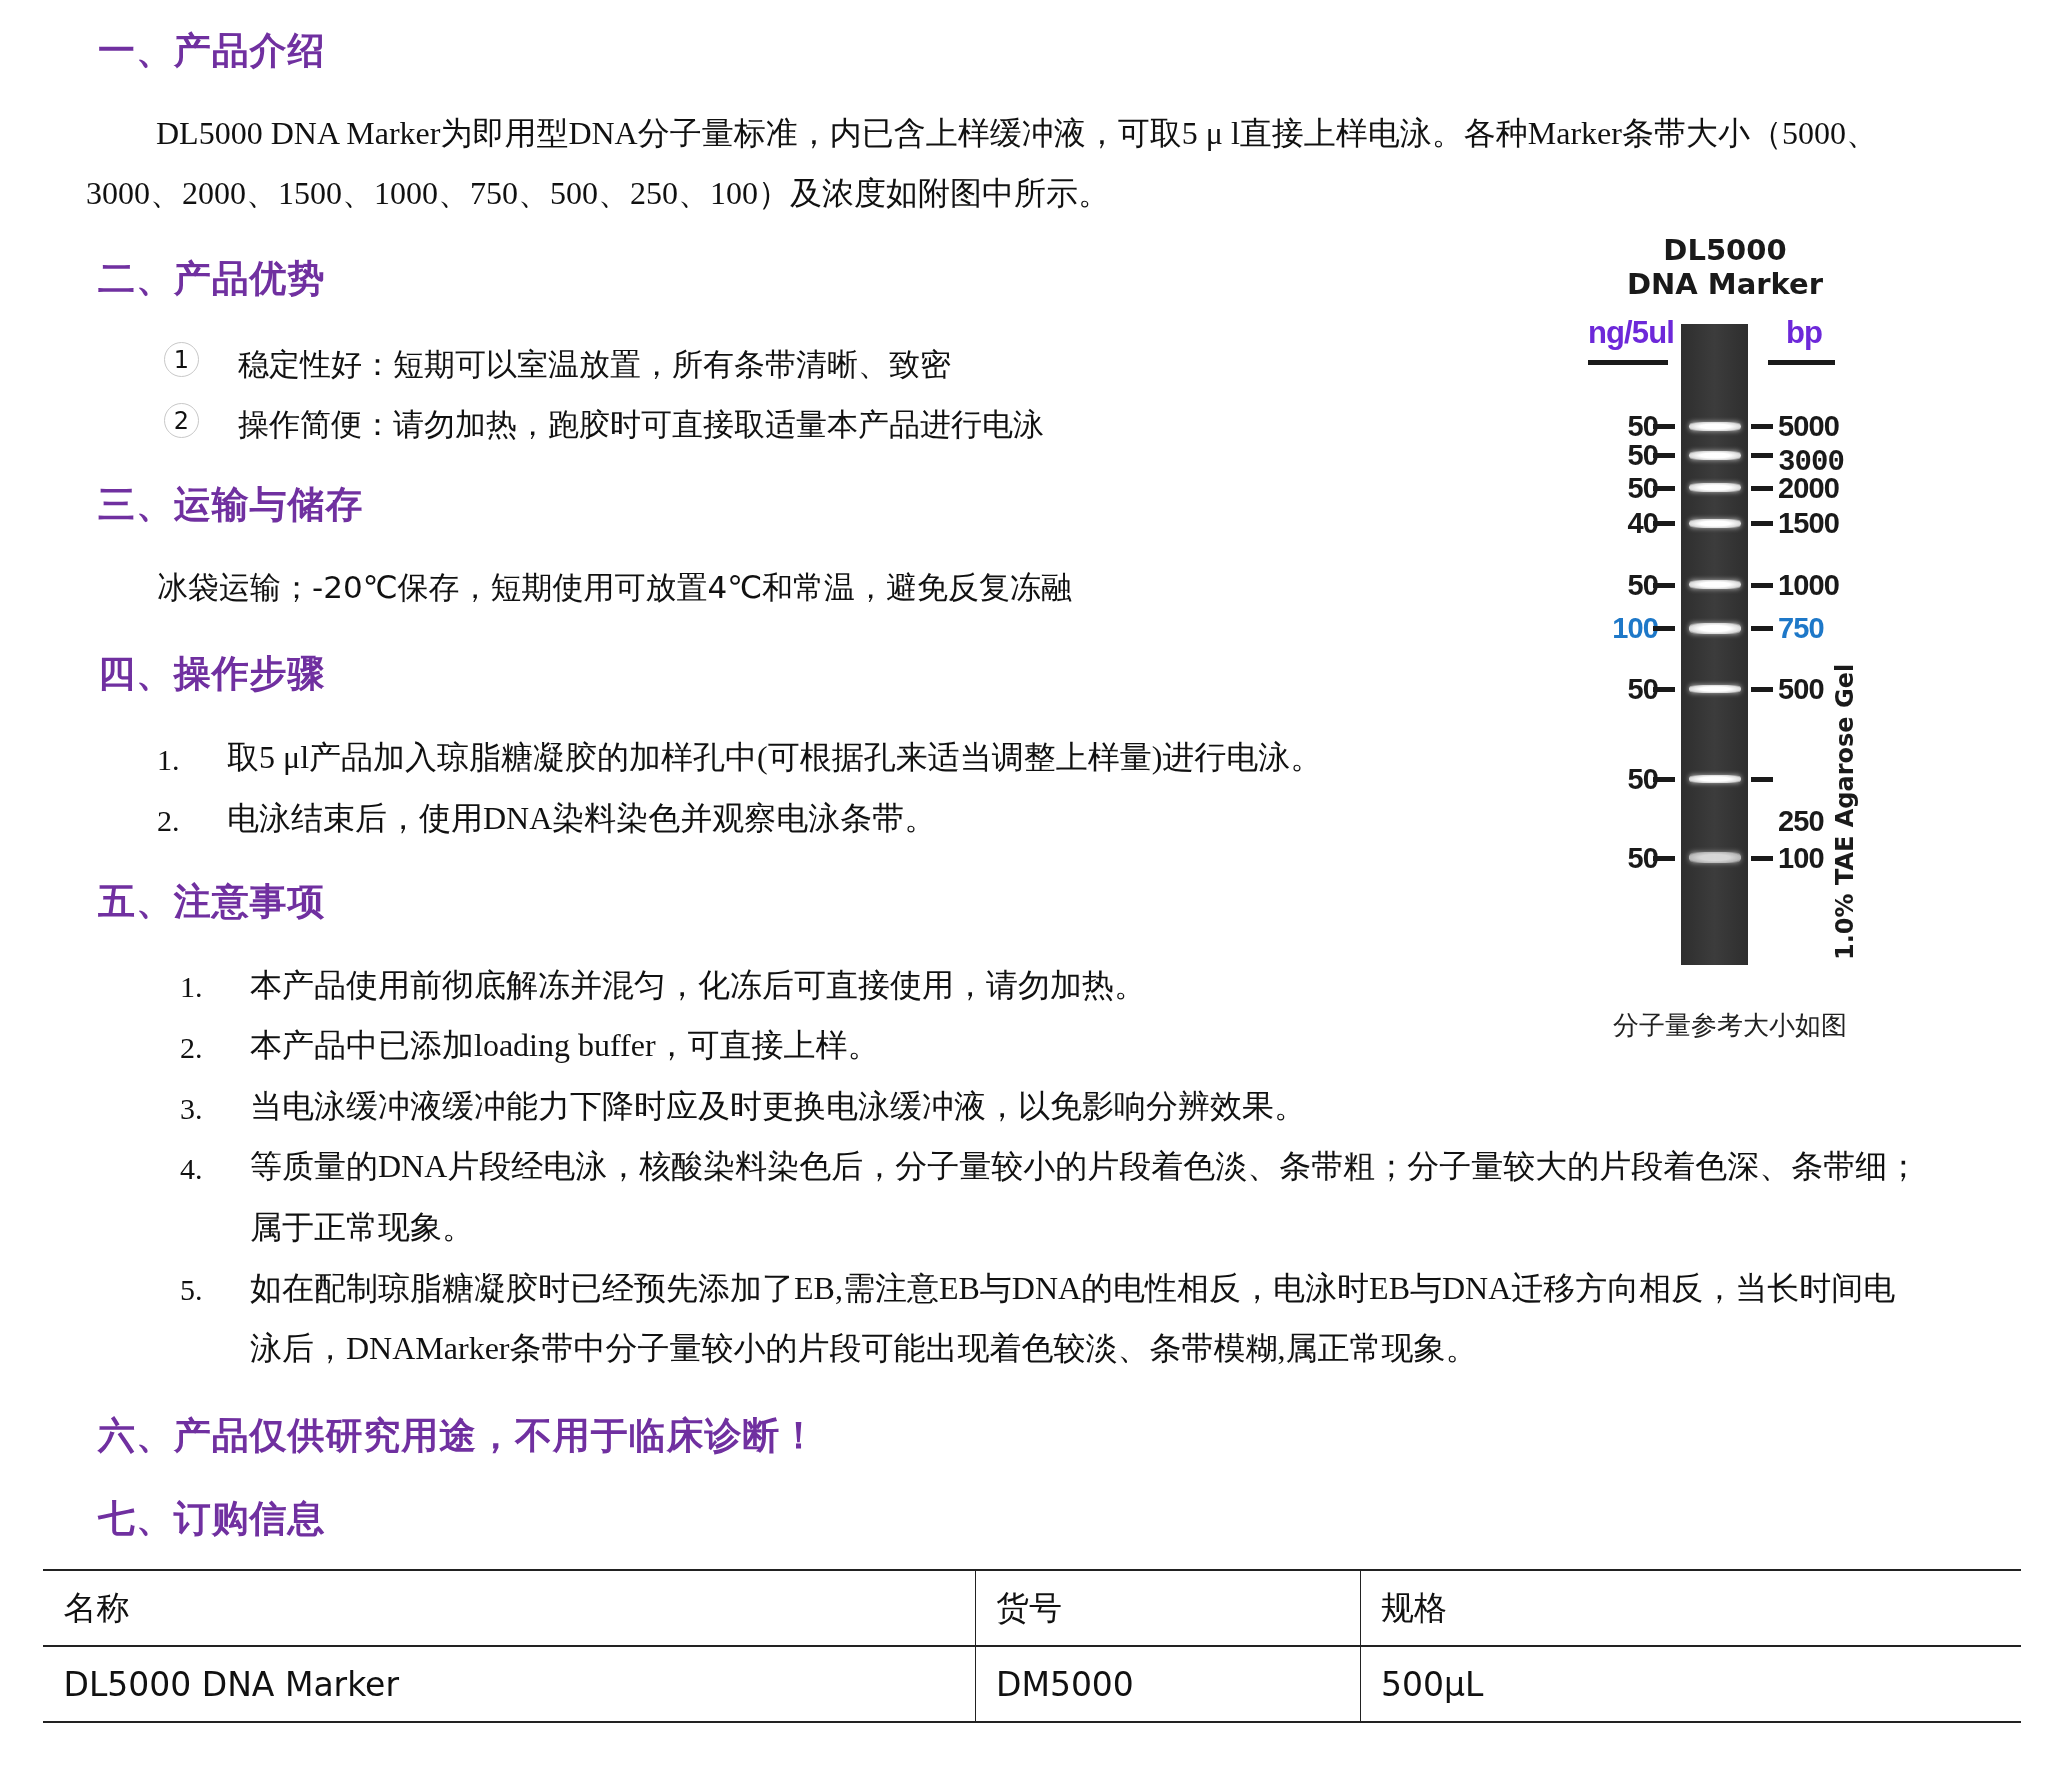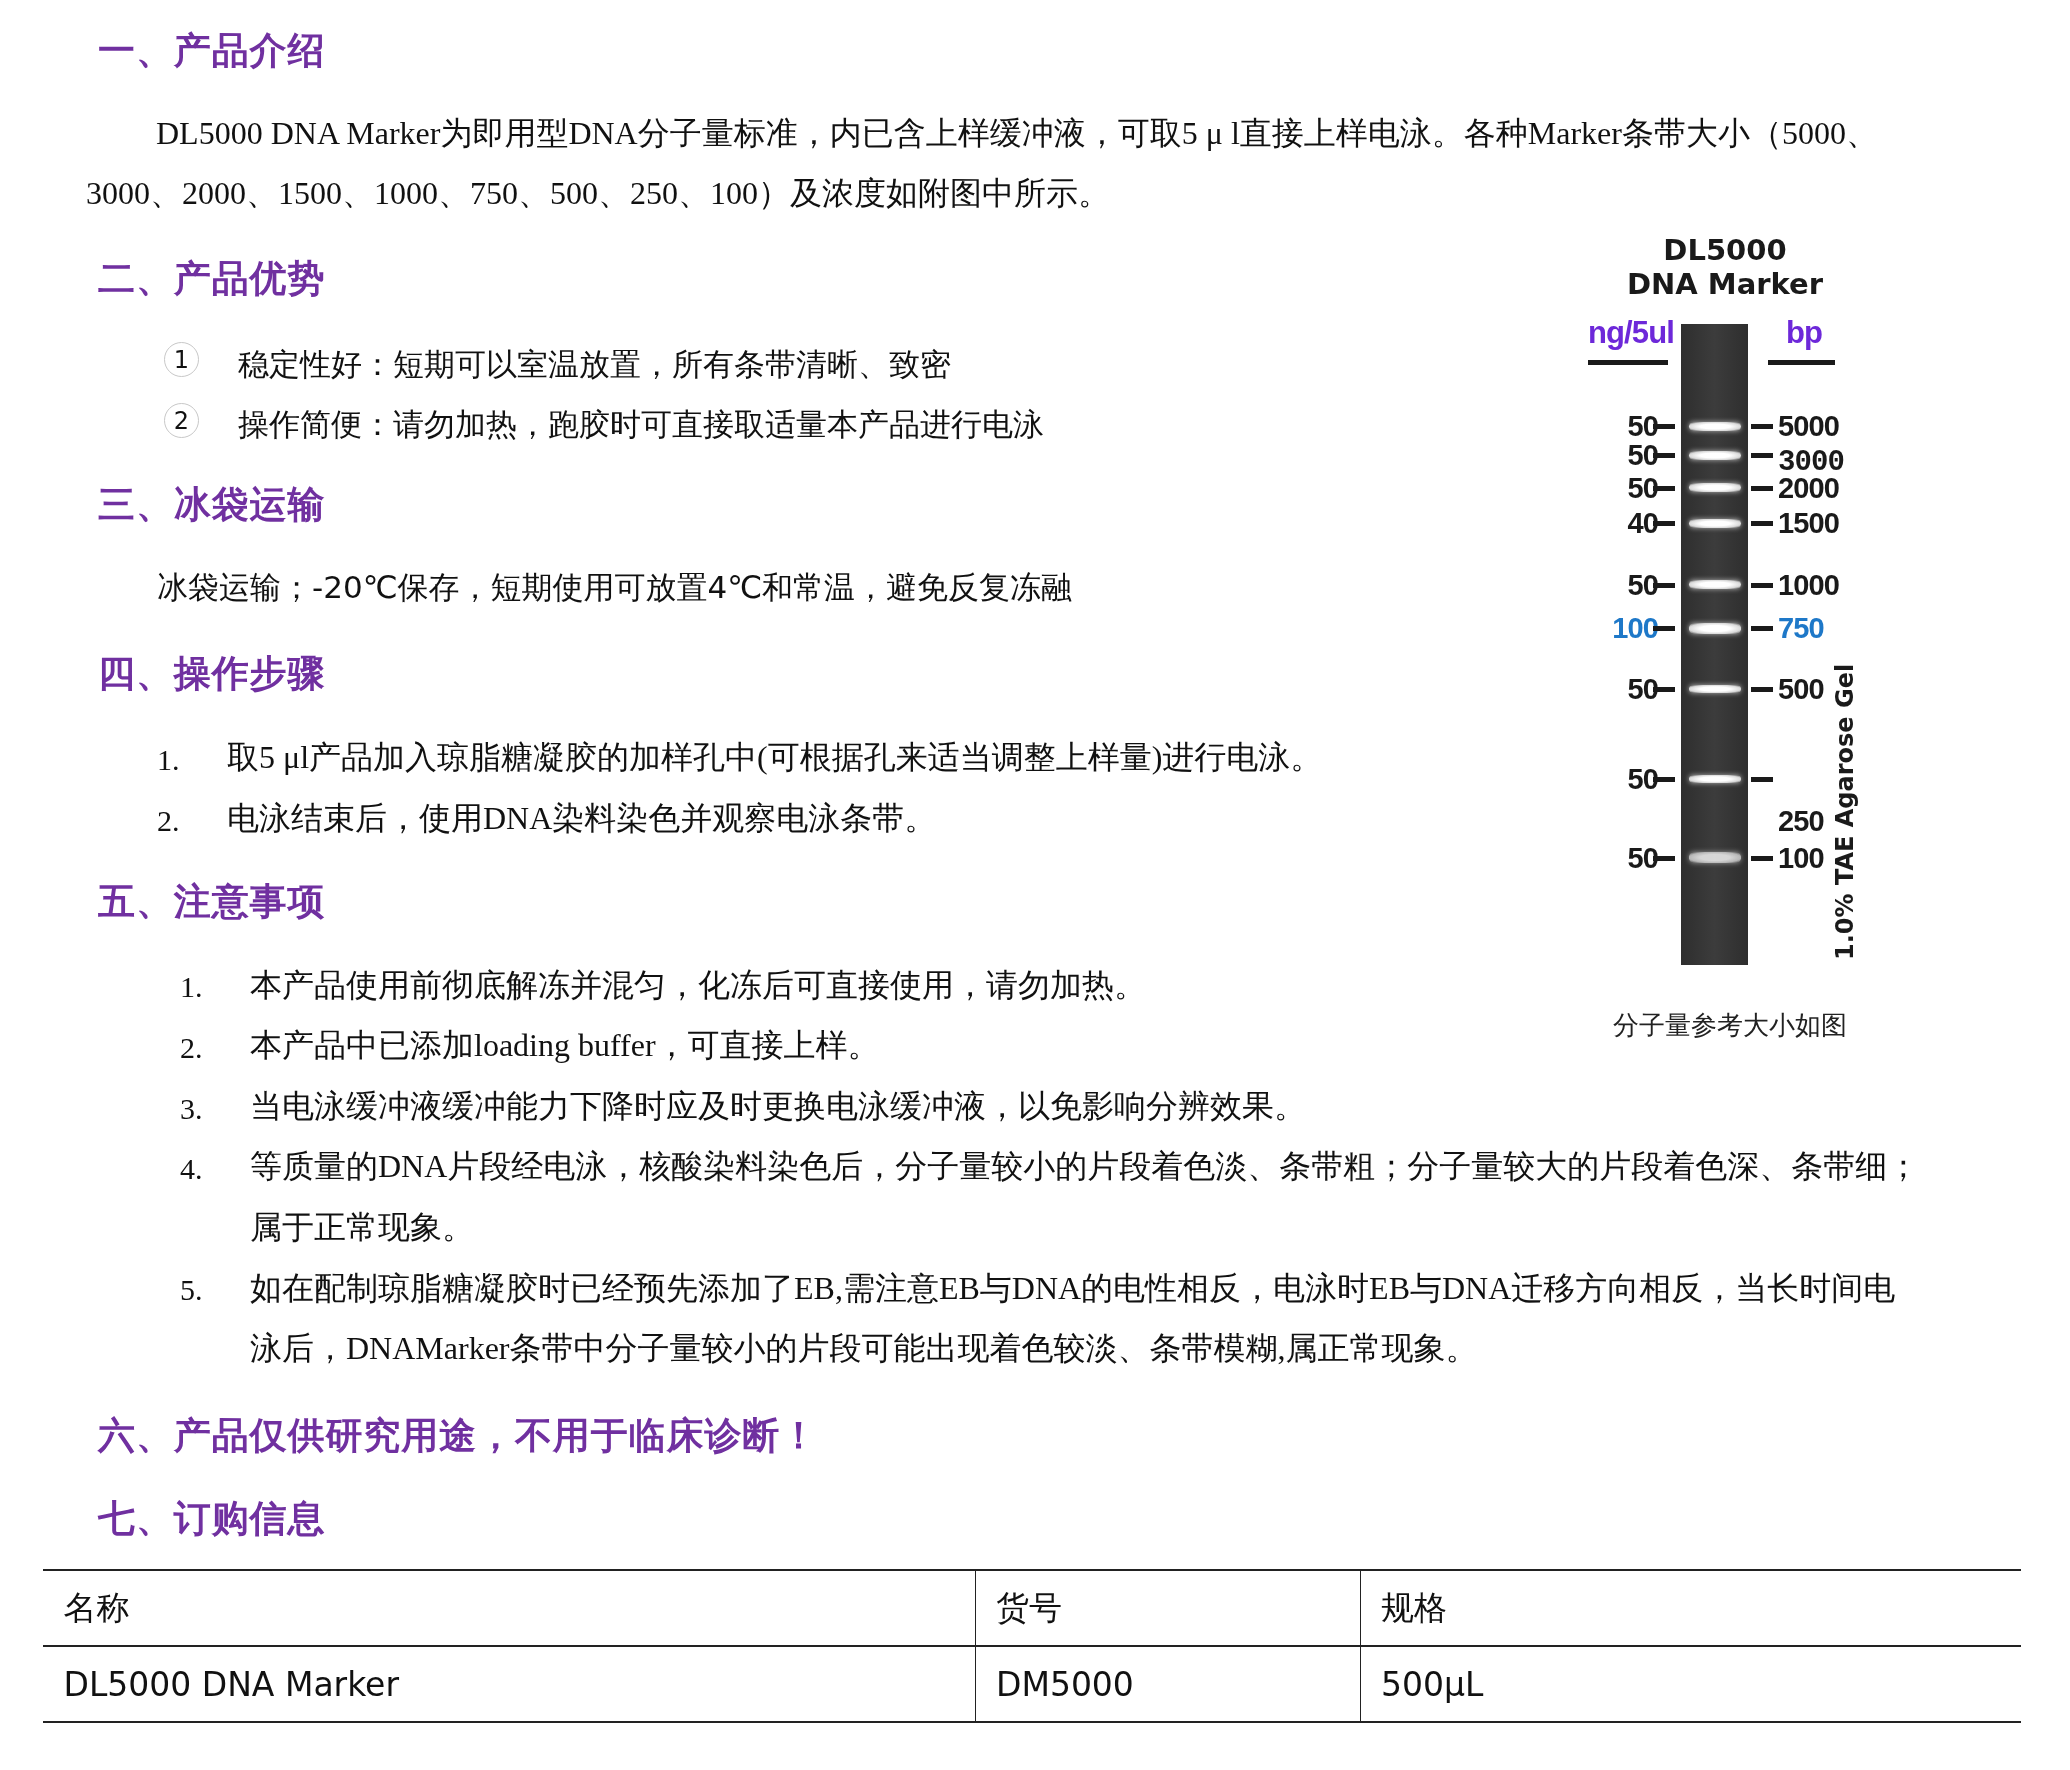--- a/index.html
+++ b/index.html
@@ -83,21 +83,21 @@
 <div class="heading" style="top:26px;">一、产品介绍</div>
 <div class="body-text" style="left:156px; top:117px;">DL5000 DNA Marker为即用型DNA分子量标准，内已含上样缓冲液，可取5 μ l直接上样电泳。各种Marker条带大小（5000、</div>
 <div class="body-text" style="left:86px; top:177px;">3000、2000、1500、1000、750、500、250、100）及浓度如附图中所示。</div>
 
 <div class="heading" style="top:254px;">二、产品优势</div>
 <div class="num-circle" style="left:164px; top:342px;">1</div>
 <div class="body-text sans" style="left:238px; top:349px; font-size:31px;">稳定性好：短期可以室温放置，所有条带清晰、致密</div>
 <div class="num-circle" style="left:164px; top:403px;">2</div>
 <div class="body-text sans" style="left:238px; top:409px; font-size:31px;">操作简便：请勿加热，跑胶时可直接取适量本产品进行电泳</div>
 
-<div class="heading" style="top:480px;">三、冰袋运输</div>
+<div class="heading" style="top:480px;">三、运输与储存</div>
 <div class="body-text sans" style="left:157px; top:572px; font-size:31px;">冰袋运输；-20℃保存，短期使用可放置4℃和常温，避免反复冻融</div>
 
 <div class="heading" style="top:649px;">四、操作步骤</div>
 <div class="list-num" style="left:157px; top:743px;">1.</div>
 <div class="body-text" style="left:227px; top:741px;">取5 μl产品加入琼脂糖凝胶的加样孔中(可根据孔来适当调整上样量)进行电泳。</div>
 <div class="list-num" style="left:157px; top:804px;">2.</div>
 <div class="body-text" style="left:227px; top:802px;">电泳结束后，使用DNA染料染色并观察电泳条带。</div>
 
 <div class="heading" style="top:877px;">五、注意事项</div>
 <div class="list-num" style="left:180px; top:970px;">1.</div>

